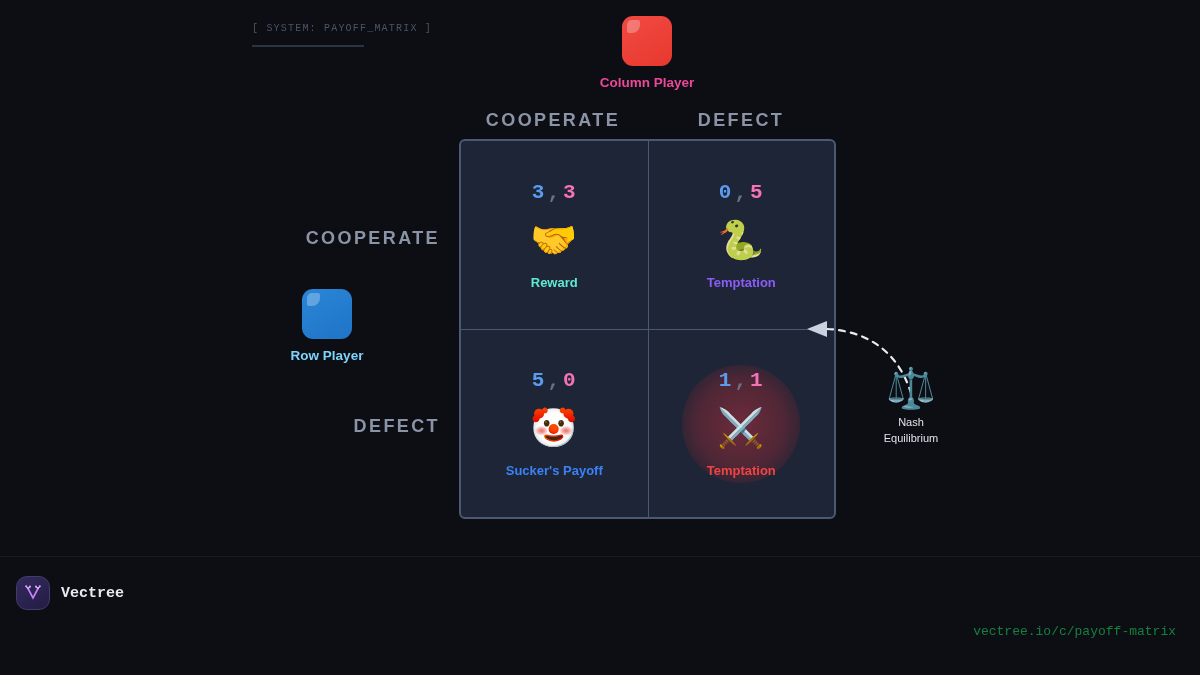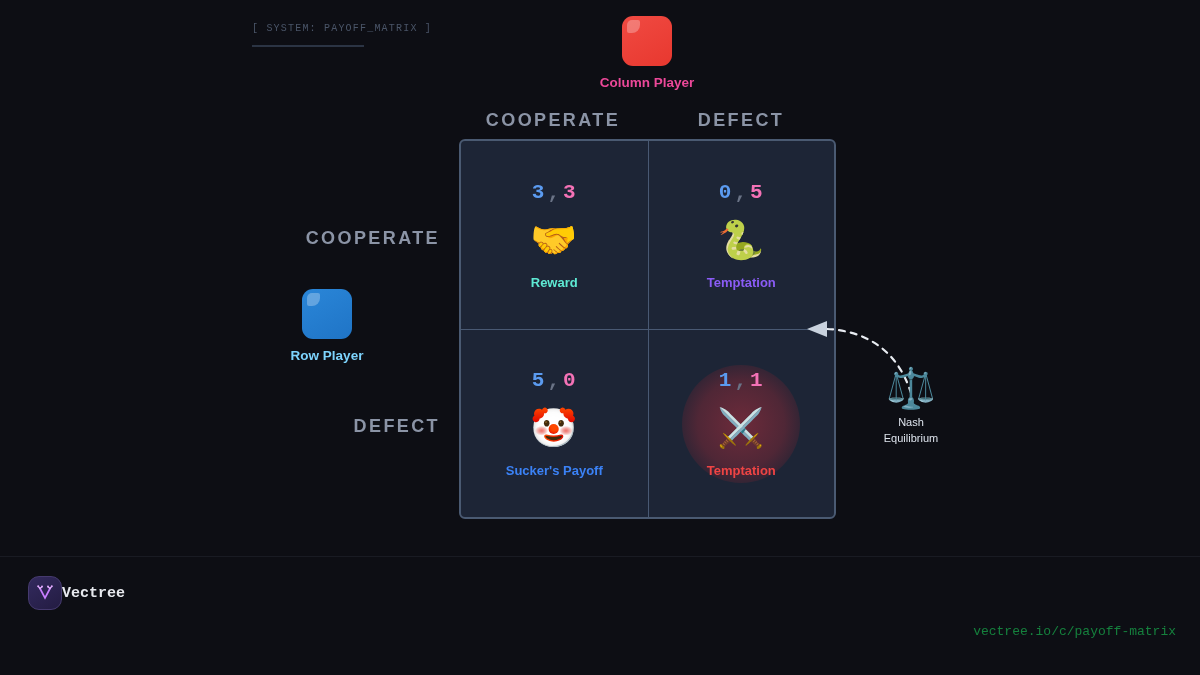--- a/index.html
+++ b/index.html
@@ -111,22 +111,22 @@
     color:#dde3ec; line-height:1.45;
   }
   .nash-arrow { position:absolute; left:805px; top:315px; }
 
   
   .footer-rule {
     position:absolute; left:0; top:556px; width:1200px; height:1px;
     background:#191b23;
   }
   .brand-row {
-    position:absolute; left:28px; top:576px;
-    display:flex; align-items:center; 
+    position:absolute; left:16px; top:576px;
+    display:flex; align-items:center; gap:11px;
   }
   .brand-logo {
     width:34px; height:34px; border-radius:11px;
     background:linear-gradient(145deg,#332a5e,#231c42);
     border:1px solid #453a6e;
     display:flex; align-items:center; justify-content:center;
   }
   .brand-name {
     font-family:"Liberation Mono", monospace;
     font-size:15px; font-weight:bold; color:#e7e9ee;

